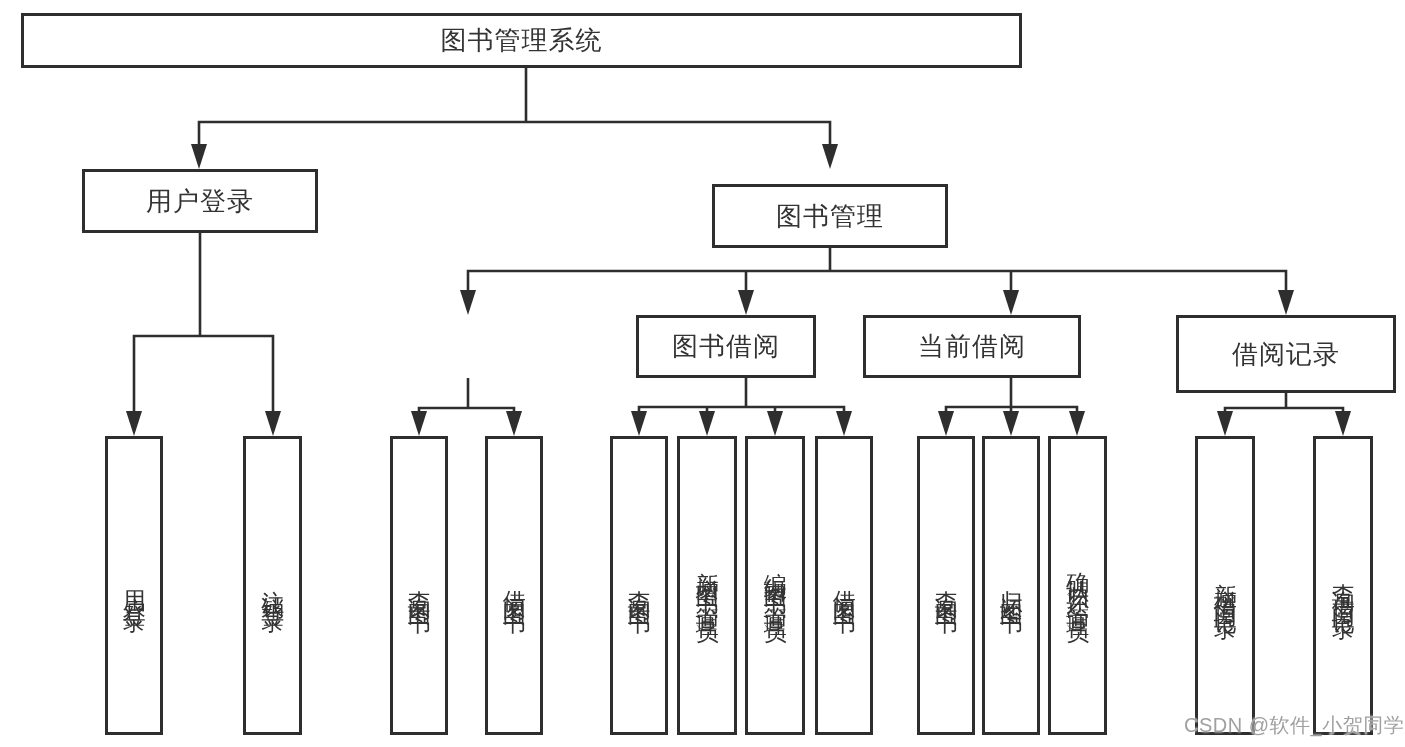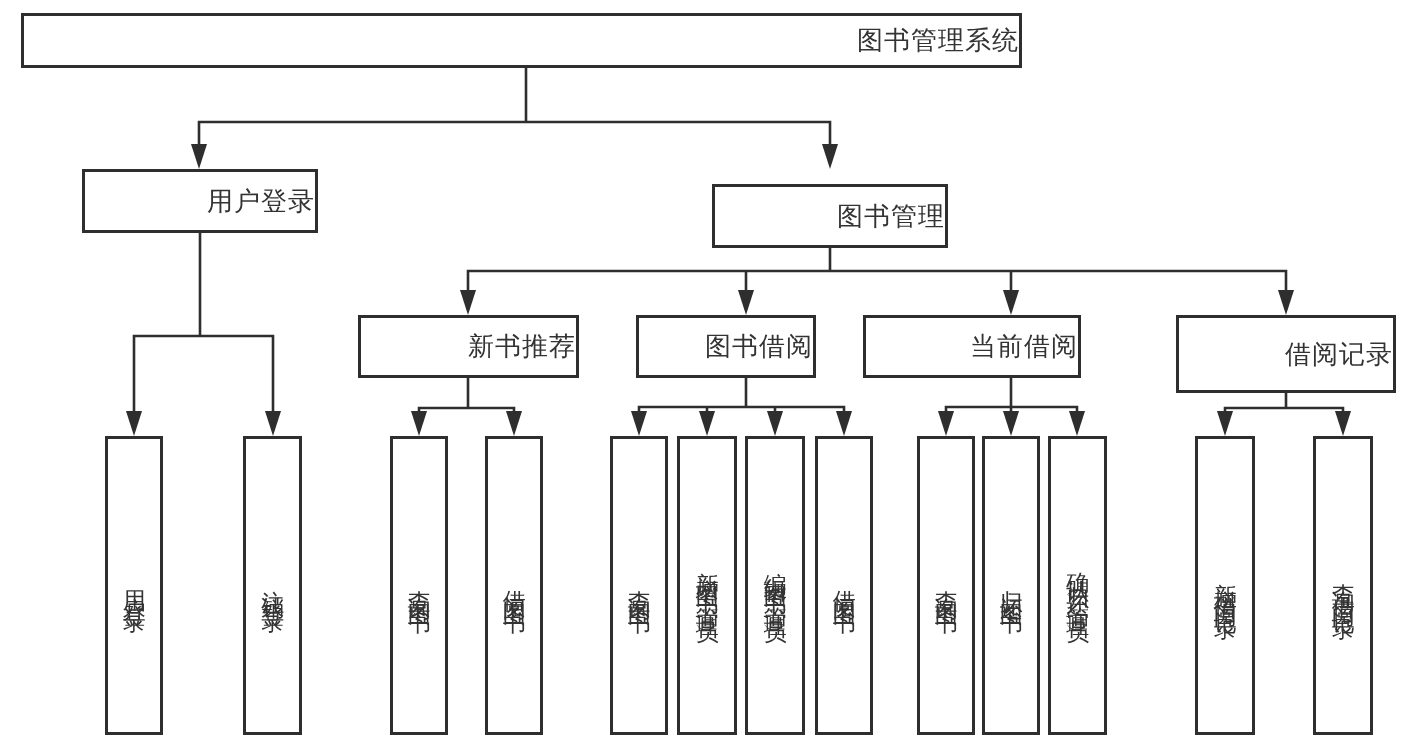--- a/index.html
+++ b/index.html
@@ -3,21 +3,21 @@
 <meta charset="utf-8">
 <style>
   html,body{margin:0;padding:0;background:#ffffff;}
   .stage{
     position:relative;width:1405px;height:747px;background:#ffffff;overflow:hidden;
     font-family:"Liberation Sans","DejaVu Sans",sans-serif;color:#333333;
   }
   .stage svg{position:absolute;left:0;top:0;}
   .box{
     position:absolute;box-sizing:border-box;background:#ffffff;
-    border:3px solid #2e2e2e;display:flex;align-items:center;justify-content:flex-end;
+    border:3px solid #2e2e2e;display:flex;align-items:center;justify-content:center;
     z-index:2;
   }
   .hlabel{font-size:26px;letter-spacing:1px;color:#333333;white-space:nowrap;}
   .leaf{position:absolute;top:436px;height:299px;box-sizing:border-box;background:#ffffff;
     border:3px solid #2e2e2e;display:flex;align-items:center;justify-content:center;z-index:2;}
   .vtext{
     writing-mode:vertical-rl;text-orientation:mixed;
     font-size:23px;letter-spacing:7px;line-height:1.1;color:#333333;white-space:nowrap;
   }
   .watermark{
@@ -93,23 +93,20 @@
     <span class="hlabel">图书管理系统</span>
   </div>
 
   <div class="box" style="left:82px;top:169px;width:236px;height:64px">
     <span class="hlabel">用户登录</span>
   </div>
   <div class="box" style="left:712px;top:184px;width:236px;height:64px">
     <span class="hlabel">图书管理</span>
   </div>
 
-  <div class="box" style="left:358px;top:315px;width:221px;height:63px">
-    <span class="hlabel">新书推荐</span>
-  </div>
   <div class="box" style="left:636px;top:315px;width:180px;height:63px">
     <span class="hlabel">图书借阅</span>
   </div>
   <div class="box" style="left:863px;top:315px;width:218px;height:63px">
     <span class="hlabel">当前借阅</span>
   </div>
   <div class="box" style="left:1176px;top:315px;width:220px;height:78px">
     <span class="hlabel">借阅记录</span>
   </div>
 
@@ -150,14 +147,15 @@
     <span class="vtext">确认归还（管理员）</span>
   </div>
 
   <div class="leaf" style="left:1195px;width:60px">
     <span class="vtext">新增借阅记录</span>
   </div>
   <div class="leaf" style="left:1313px;width:60px">
     <span class="vtext">查询借阅记录</span>
   </div>
 
+  <div class="watermark">CSDN @软件_小贺同学</div>
 
 </div>
 
 </body></html>

